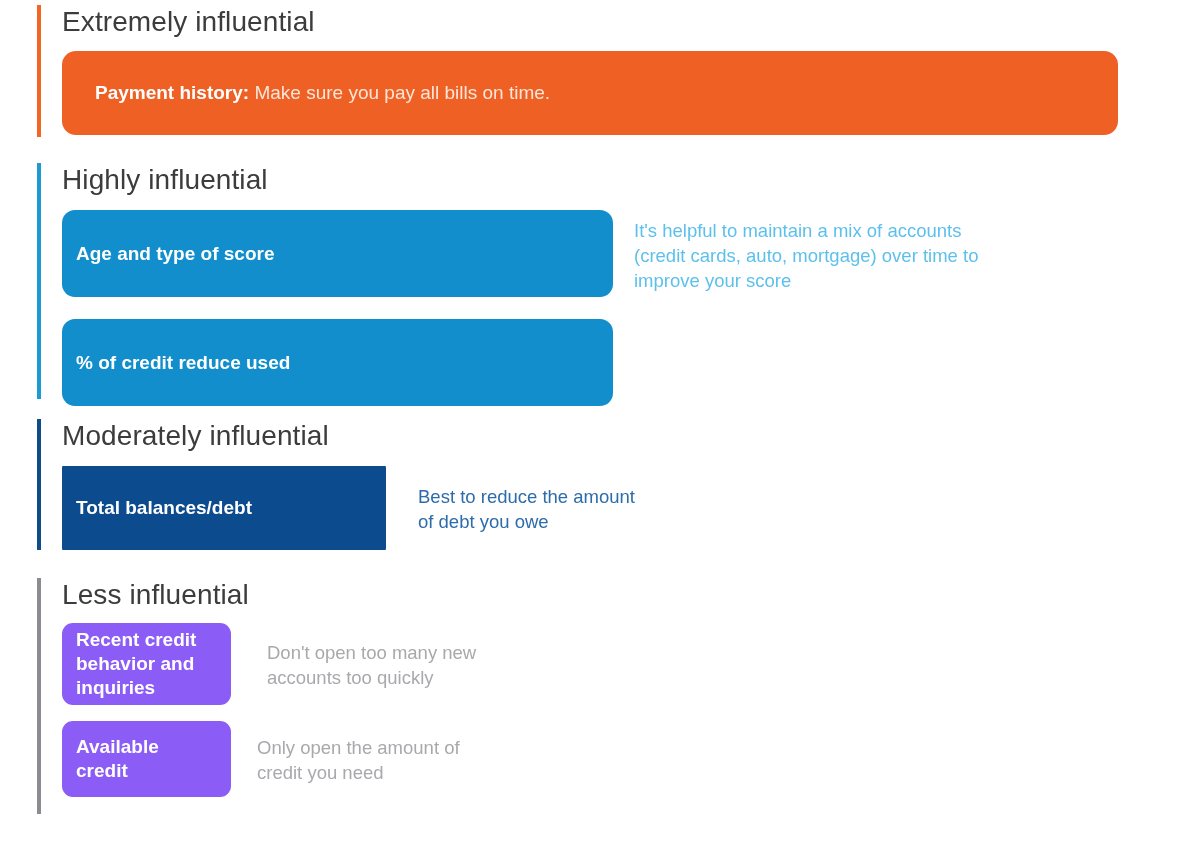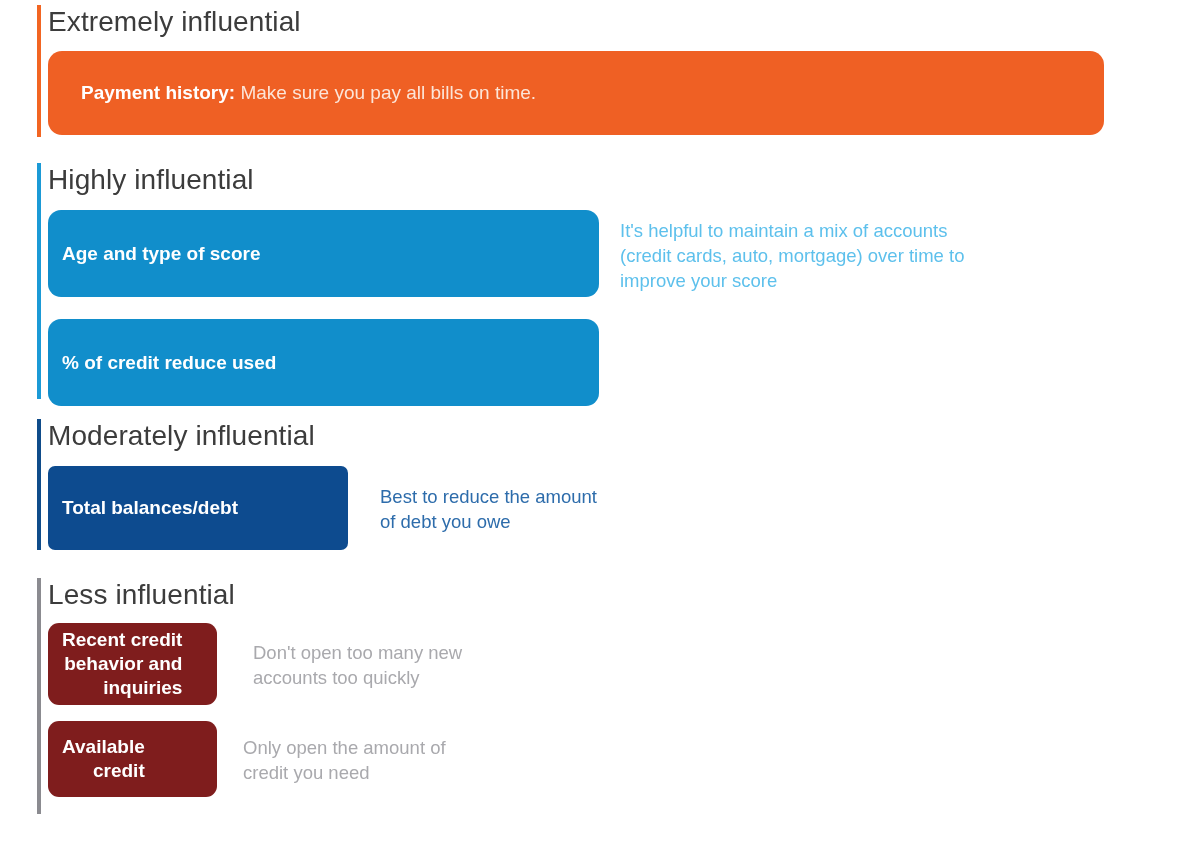--- a/index.html
+++ b/index.html
@@ -27,21 +27,21 @@
   }
   .accent-bar {
     position: absolute;
     left: 0;
     top: 0;
     width: 4px;
     border-radius: 0;
   }
   .section-body {
     position: absolute;
-    left: 11px;
+    left: 25px;
     top: 0;
   }
   .section-heading {
     font-size: 28px;
     font-weight: 300;
     color: #3c3c3c;
     letter-spacing: 0.1px;
     line-height: 34px;
     white-space: nowrap;
   }
@@ -53,21 +53,20 @@
     align-items: flex-start;
   }
   .pill {
     box-sizing: border-box;
     border-radius: 12px;
     display: flex;
     align-items: center;
     color: #ffffff;
     font-weight: bold;
     flex: none;
-    text-align: right;
   }
   .pill-text {
     display: block;
   }
   .desc {
     flex: none;
     line-height: 25px;
     white-space: pre-line;
   }
 
@@ -109,38 +108,38 @@
   }
   .desc-blue {
     color: #5dc0ec;
     font-size: 18.5px;
   }
 
   
   #sec-moderately { top: 419px; }
   #sec-moderately .accent-bar { height: 131px; background: #0f4c8a; }
   #pill-total-balances {
-    width: 300px;
+    width: 324px;
     height: 84px;
     background: #0d4b8f;
     padding: 4px 14px;
-    border-radius: 7px;
+    border-radius: 1px;
     font-size: 19px;
   }
   .desc-navy {
     color: #2d6cab;
     font-size: 18.5px;
   }
 
   
   #sec-less { top: 578px; }
   #sec-less .accent-bar { height: 236px; background: #8b8b90; }
   .pill-grey {
     width: 169px;
-    background: #7f1d1d;
+    background: #8b5cf6;
     padding: 10px 14px;
     border-radius: 11px;
     font-size: 19px;
     line-height: 24px;
     align-items: center;
   }
   #pill-recent-credit { height: 82px; }
   #pill-available-credit { height: 76px; }
   .desc-grey {
     color: #a9a9ad;

